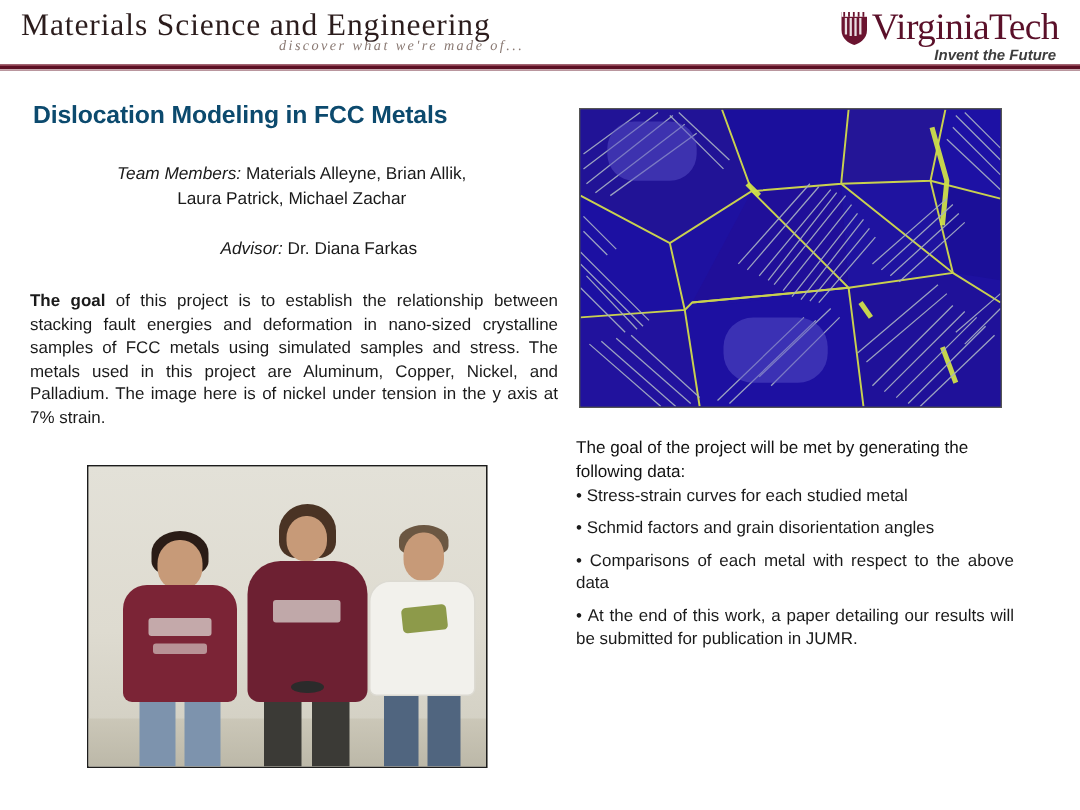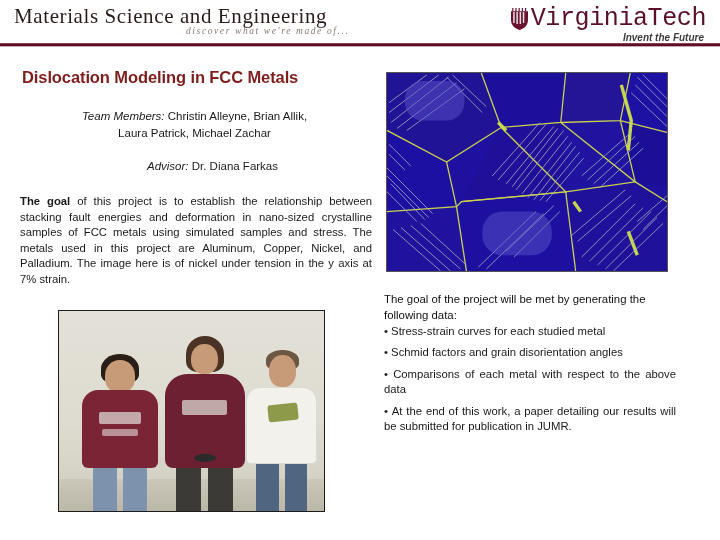--- a/index.html
+++ b/index.html
@@ -56,21 +56,21 @@
     display: flex;
     align-items: center;
   }
   #vt-shield {
     width: 19px;
     height: 24px;
     margin-right: 2px;
     flex: none;
   }
   #vt-wordmark {
-    font-family: Liberation Mono, monospace;
+    font-family: Liberation Serif, serif;
     font-size: 25px;
     color: #5a1029;
     letter-spacing: -0.4px;
     line-height: 1;
     white-space: nowrap;
   }
   #vt-sub {
     font-family: "Liberation Sans", sans-serif;
     font-style: italic;
     font-weight: bold;
@@ -92,21 +92,21 @@
   }
 
   
   #slide-title {
     position: absolute;
     left: 22px;
     top: 68px;
     width: 350px;
     font-size: 16.5px;
     font-weight: bold;
-    color: #7f1d1d;
+    color: #0c4a6e;
     letter-spacing: -0.1px;
   }
   #team-block {
     position: absolute;
     left: 22px;
     top: 108px;
     width: 345px;
     text-align: center;
     font-size: 11.5px;
     color: #1a1a1a;
@@ -338,21 +338,21 @@
     <div id="vt-sub">Invent the Future</div>
   </div>
 
   <div id="header-rule"></div>
 </div>
 
 <div id="slide-title">Dislocation Modeling in FCC Metals</div>
 
 <div id="team-block">
   <span class="lbl">Team Members:</span>
-  <span>Christin Alleyne, Brian Allik,</span><br>
+  <span>Materials Alleyne, Brian Allik,</span><br>
   <span>Laura Patrick, Michael Zachar</span>
 </div>
 
 <div id="advisor-block">
   <span class="lbl">Advisor:</span>
   <span>Dr. Diana Farkas</span>
 </div>
 
 <div id="goal-paragraph"><b>The goal</b><span> of this project is to establish the relationship between stacking fault energies and deformation in nano-sized crystalline samples of FCC metals using simulated samples and stress. The metals used in this project are Aluminum,  Copper, Nickel, and Palladium. The image here is of nickel under tension in the y axis at 7% strain.</span></div>
 

